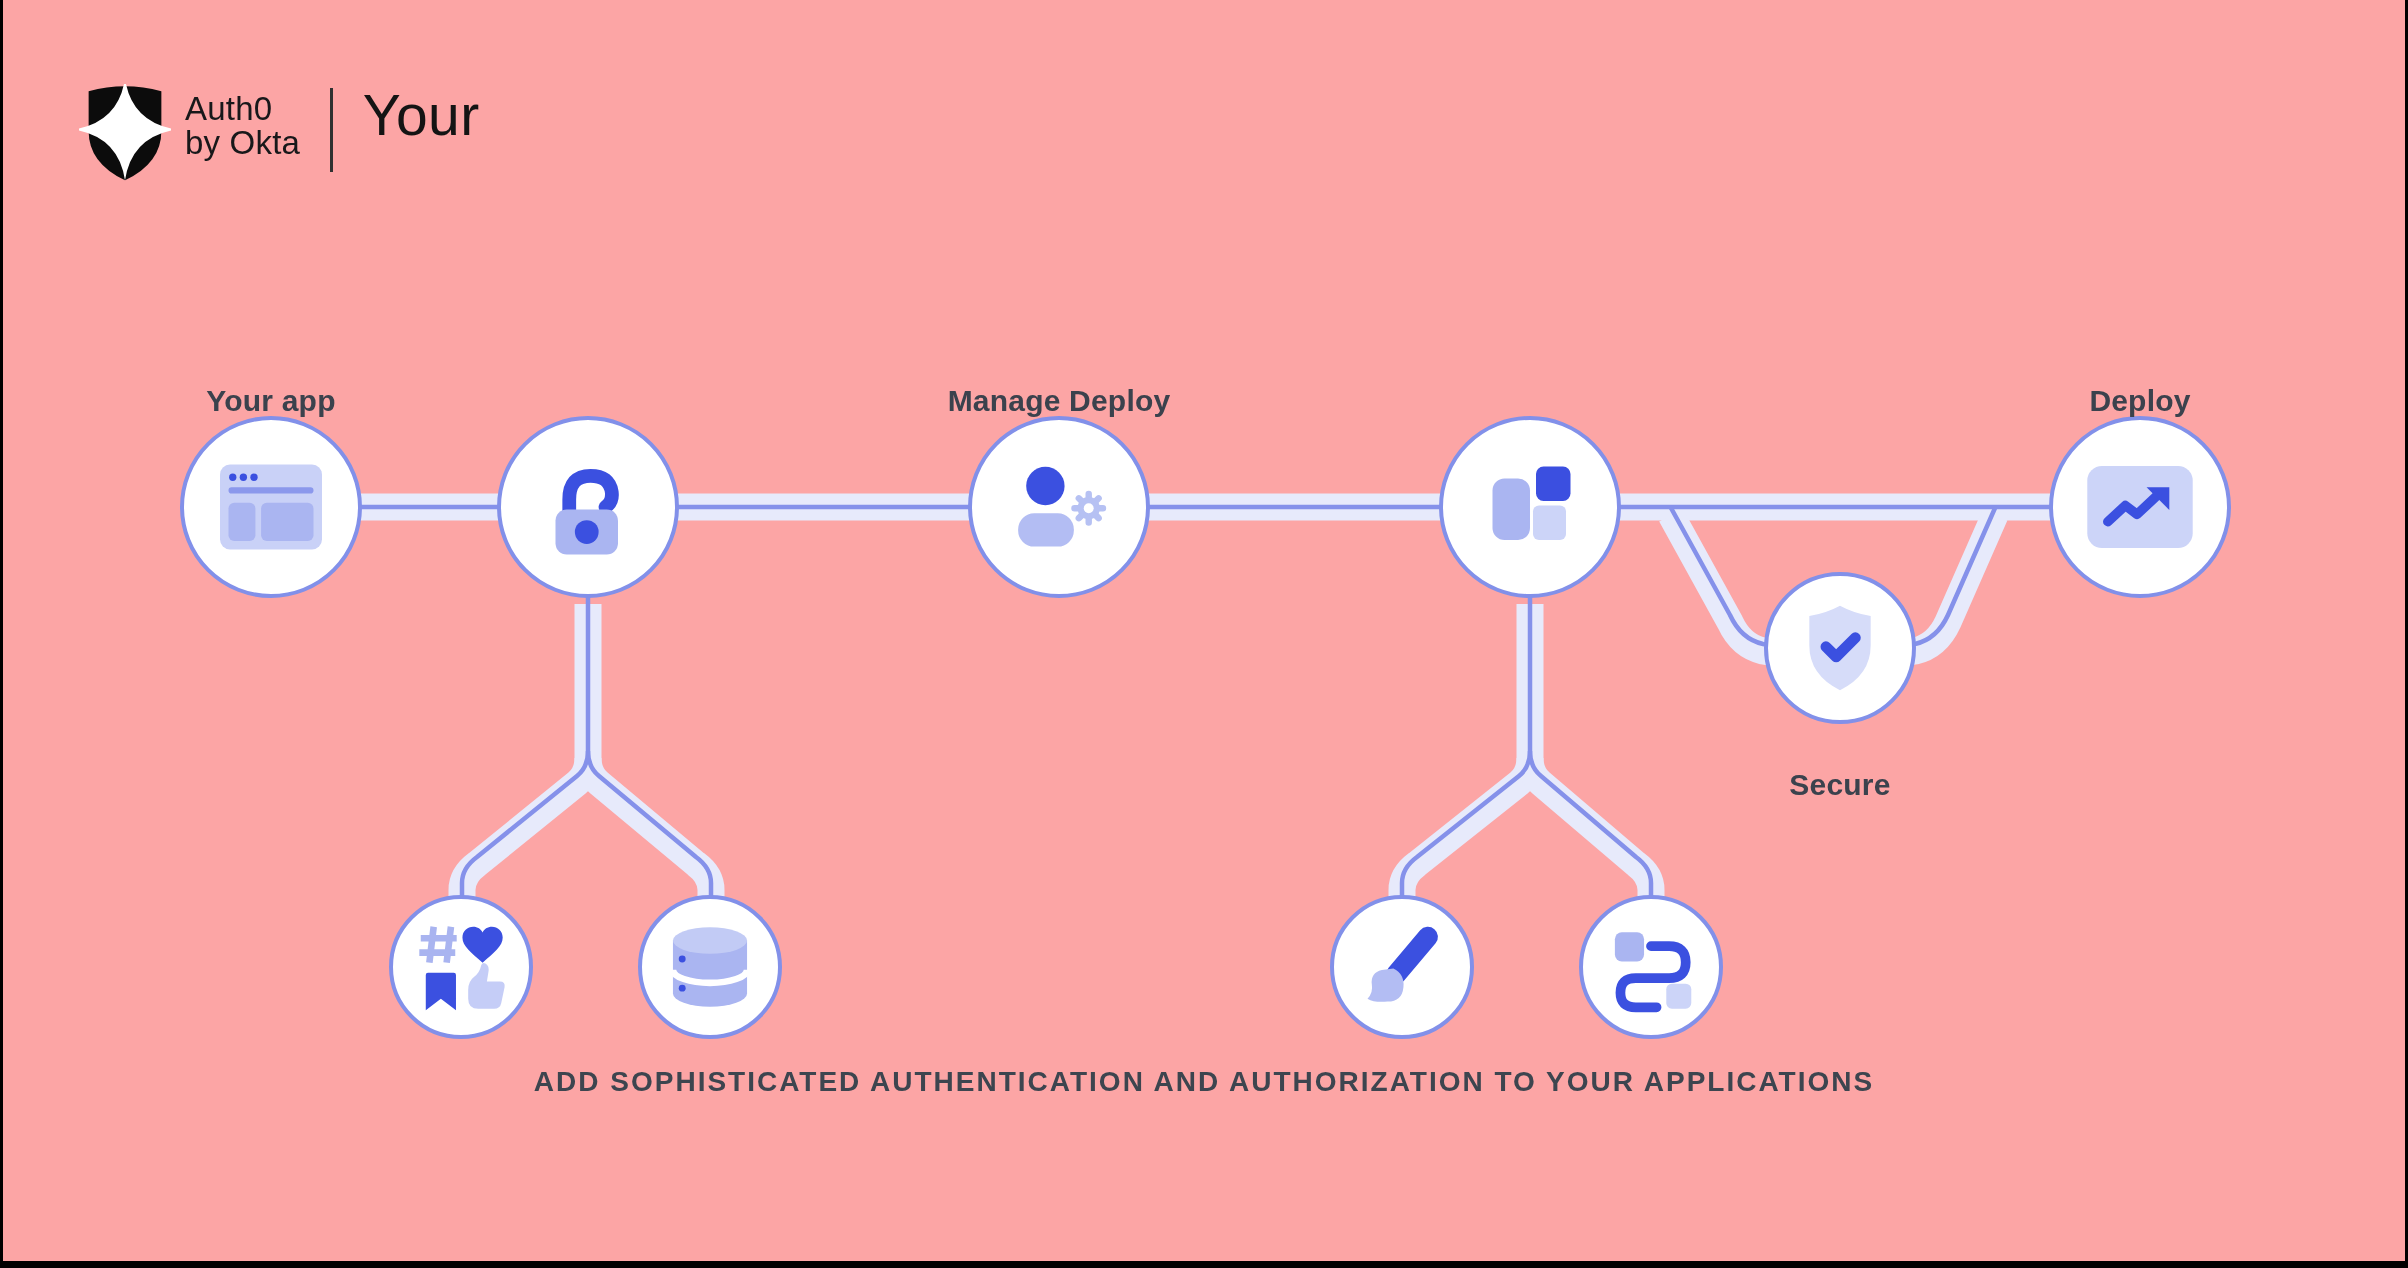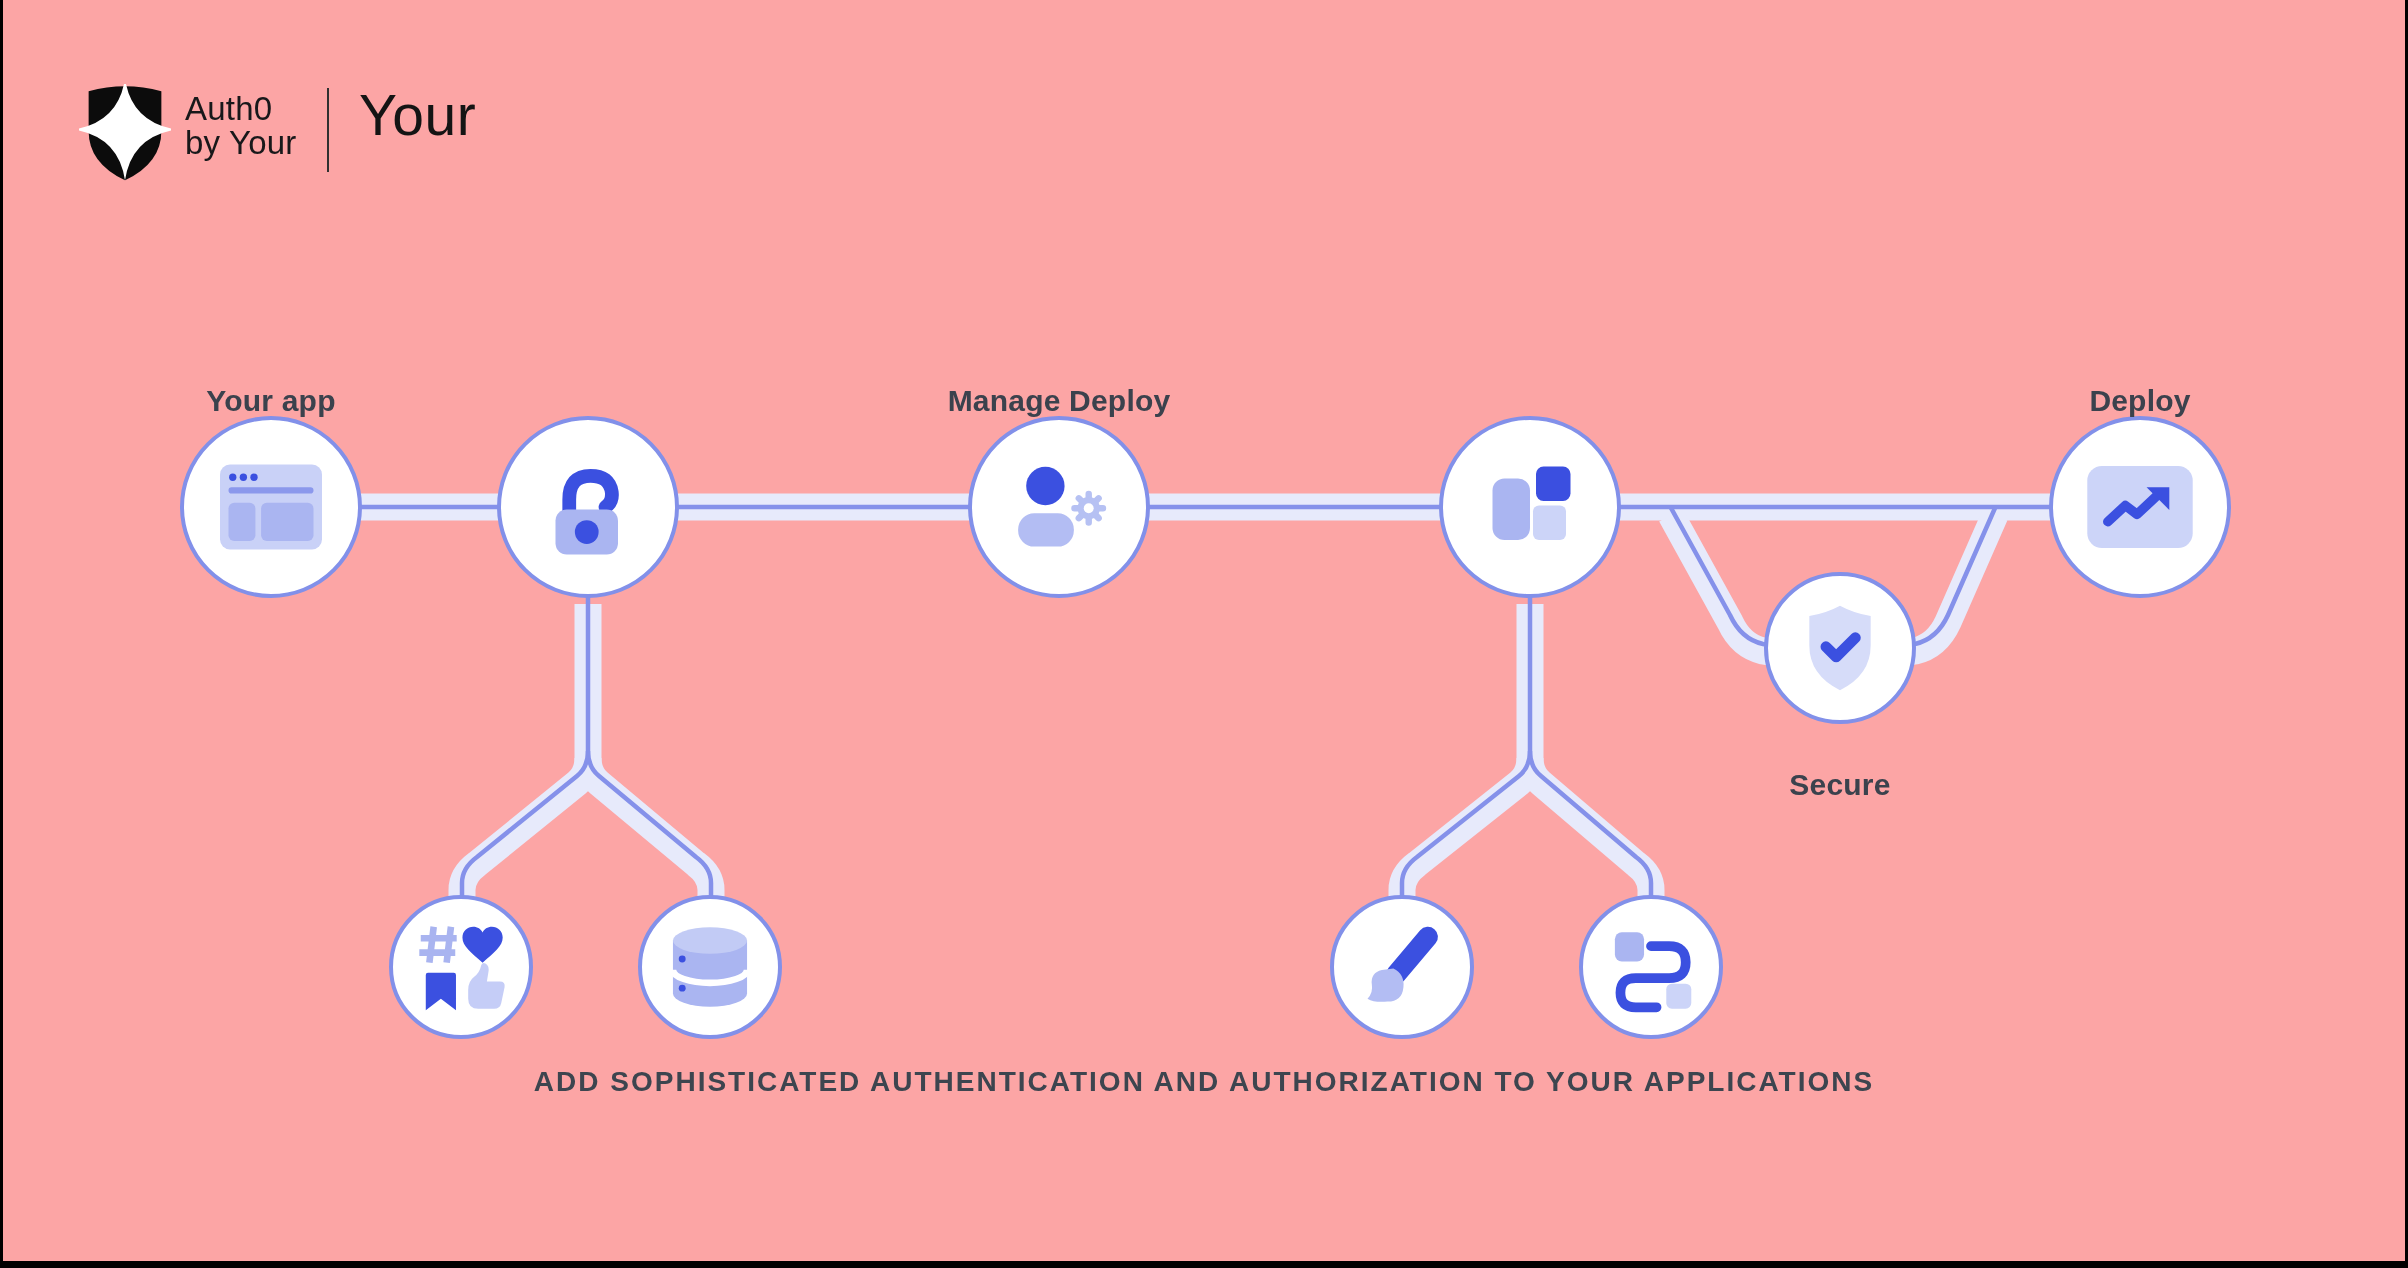--- a/index.html
+++ b/index.html
@@ -61,21 +61,21 @@
       <path d="M1668,508 L1727,615 Q1738,639 1760,644 L1772,646"></path>
       <path d="M1992,508 L1945,615 Q1934,639 1912,644 L1900,646"></path>
     </g>
   </svg>
 
   <a class="logo-lockup">
     <svg class="shield" viewBox="0 0 100 110">
       <path d="M10,8 Q50,-3 90,8 L90,52 Q90,87 50,106 Q10,87 10,52 Z" fill="#0c0c0c"></path>
       <path d="M50,-6 Q57,42 106,50 Q57,58 50,106 Q43,58 -6,50 Q43,42 50,-6 Z" fill="#ffffff"></path>
     </svg>
-    <span class="brand-text"><span>Auth0</span><br><span>by Your</span></span>
+    <span class="brand-text"><span>Auth0</span><br><span>by Okta</span></span>
     <span class="logo-divider"></span>
     <span class="product-name">Your</span>
   </a>
 
   <div class="node-label" style="left:18px;top:352px">Your app</div>
   <div class="node-label" style="left:806px;top:352px">Manage Deploy</div>
   <div class="node-label" style="left:1587px;top:736px">Secure</div>
   <div class="node-label" style="left:1887px;top:352px">Deploy</div>
 
   <div class="node main" style="left:177px;top:416px">

